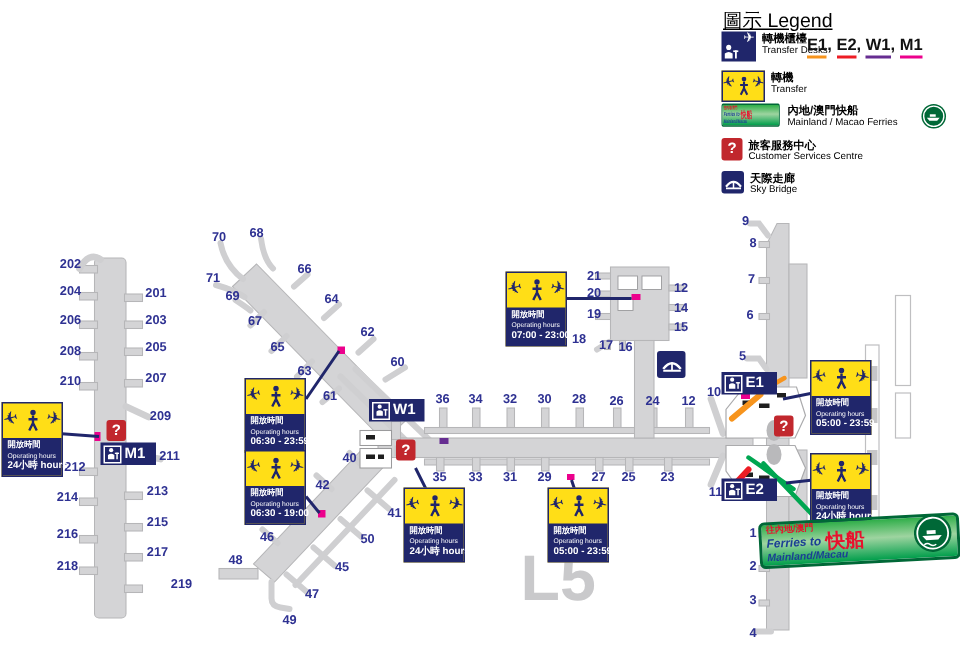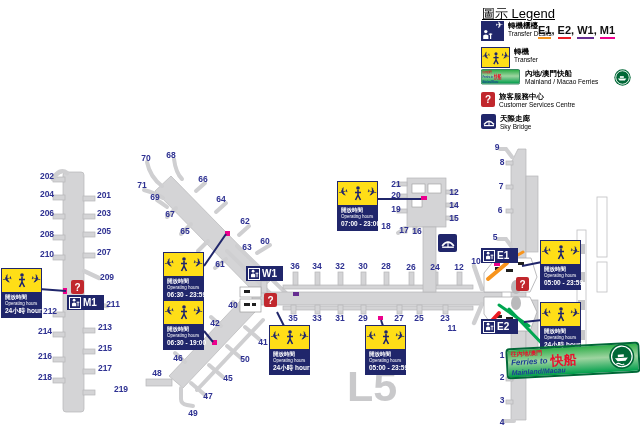--- a/index.html
+++ b/index.html
@@ -416,40 +416,40 @@
     <span class="gate" style="left: 121px; top: 389px;">219</span>
     <span class="gate" style="left: 146px; top: 158px;">70</span>
     <span class="gate" style="left: 171px; top: 155px;">68</span>
     <span class="gate" style="left: 142px; top: 185px;">71</span>
     <span class="gate" style="left: 155px; top: 197px; text-align: right;">69</span>
     <span class="gate" style="left: 203px; top: 179px;">66</span>
     <span class="gate" style="left: 170px; top: 214px;">67</span>
     <span class="gate" style="left: 221px; top: 199px;">64</span>
     <span class="gate" style="left: 185px; top: 231px;">65</span>
     <span class="gate" style="left: 245px; top: 221px;">62</span>
-    <span class="gate" style="left: 203px; top: 247px; margin-left: 44px;">63</span>
+    <span class="gate" style="left: 203px; top: 247px;">63</span>
     <span class="gate" style="left: 265px; top: 241px;">60</span>
     <span class="gate" style="left: 220px; top: 264px;">61</span>
     <span class="gate" style="left: 295px; top: 266px;">36</span>
     <span class="gate" style="left: 317px; top: 266px;">34</span>
     <span class="gate" style="left: 340px; top: 266px;">32</span>
     <span class="gate" style="left: 363px; top: 266px;">30</span>
     <span class="gate" style="left: 386px; top: 266px;">28</span>
     <span class="gate" style="left: 411px; top: 267px;">26</span>
     <span class="gate" style="left: 435px; top: 267px;">24</span>
     <span class="gate" style="left: 459px; top: 267px;">12</span>
     <span class="gate" style="left: 476px; top: 261px;">10</span>
     <span class="gate" style="left: 293px; top: 318px;">35</span>
     <span class="gate" style="left: 317px; top: 318px;">33</span>
     <span class="gate" style="left: 340px; top: 318px;">31</span>
     <span class="gate" style="left: 363px; top: 318px;">29</span>
     <span class="gate" style="left: 399px; top: 318px;">27</span>
     <span class="gate" style="left: 419px; top: 318px;">25</span>
     <span class="gate" style="left: 445px; top: 318px;">23</span>
-    <span class="gate" style="left: 452px; top: 328px;">11</span>
+    <span class="gate" style="left: 477px; top: 328px;">11</span>
     <span class="gate" style="left: 396px; top: 184px;">21</span>
     <span class="gate" style="left: 396px; top: 195px;">20</span>
     <span class="gate" style="left: 396px; top: 209px;">19</span>
     <span class="gate" style="left: 386px; top: 226px;">18</span>
     <span class="gate" style="left: 404px; top: 230px;">17</span>
     <span class="gate" style="left: 417px; top: 231px;">16</span>
     <span class="gate" style="left: 454px; top: 192px;">12</span>
     <span class="gate" style="left: 454px; top: 205px;">14</span>
     <span class="gate" style="left: 454px; top: 218px;">15</span>
     <span class="gate" style="left: 497px; top: 147px;">9</span>

